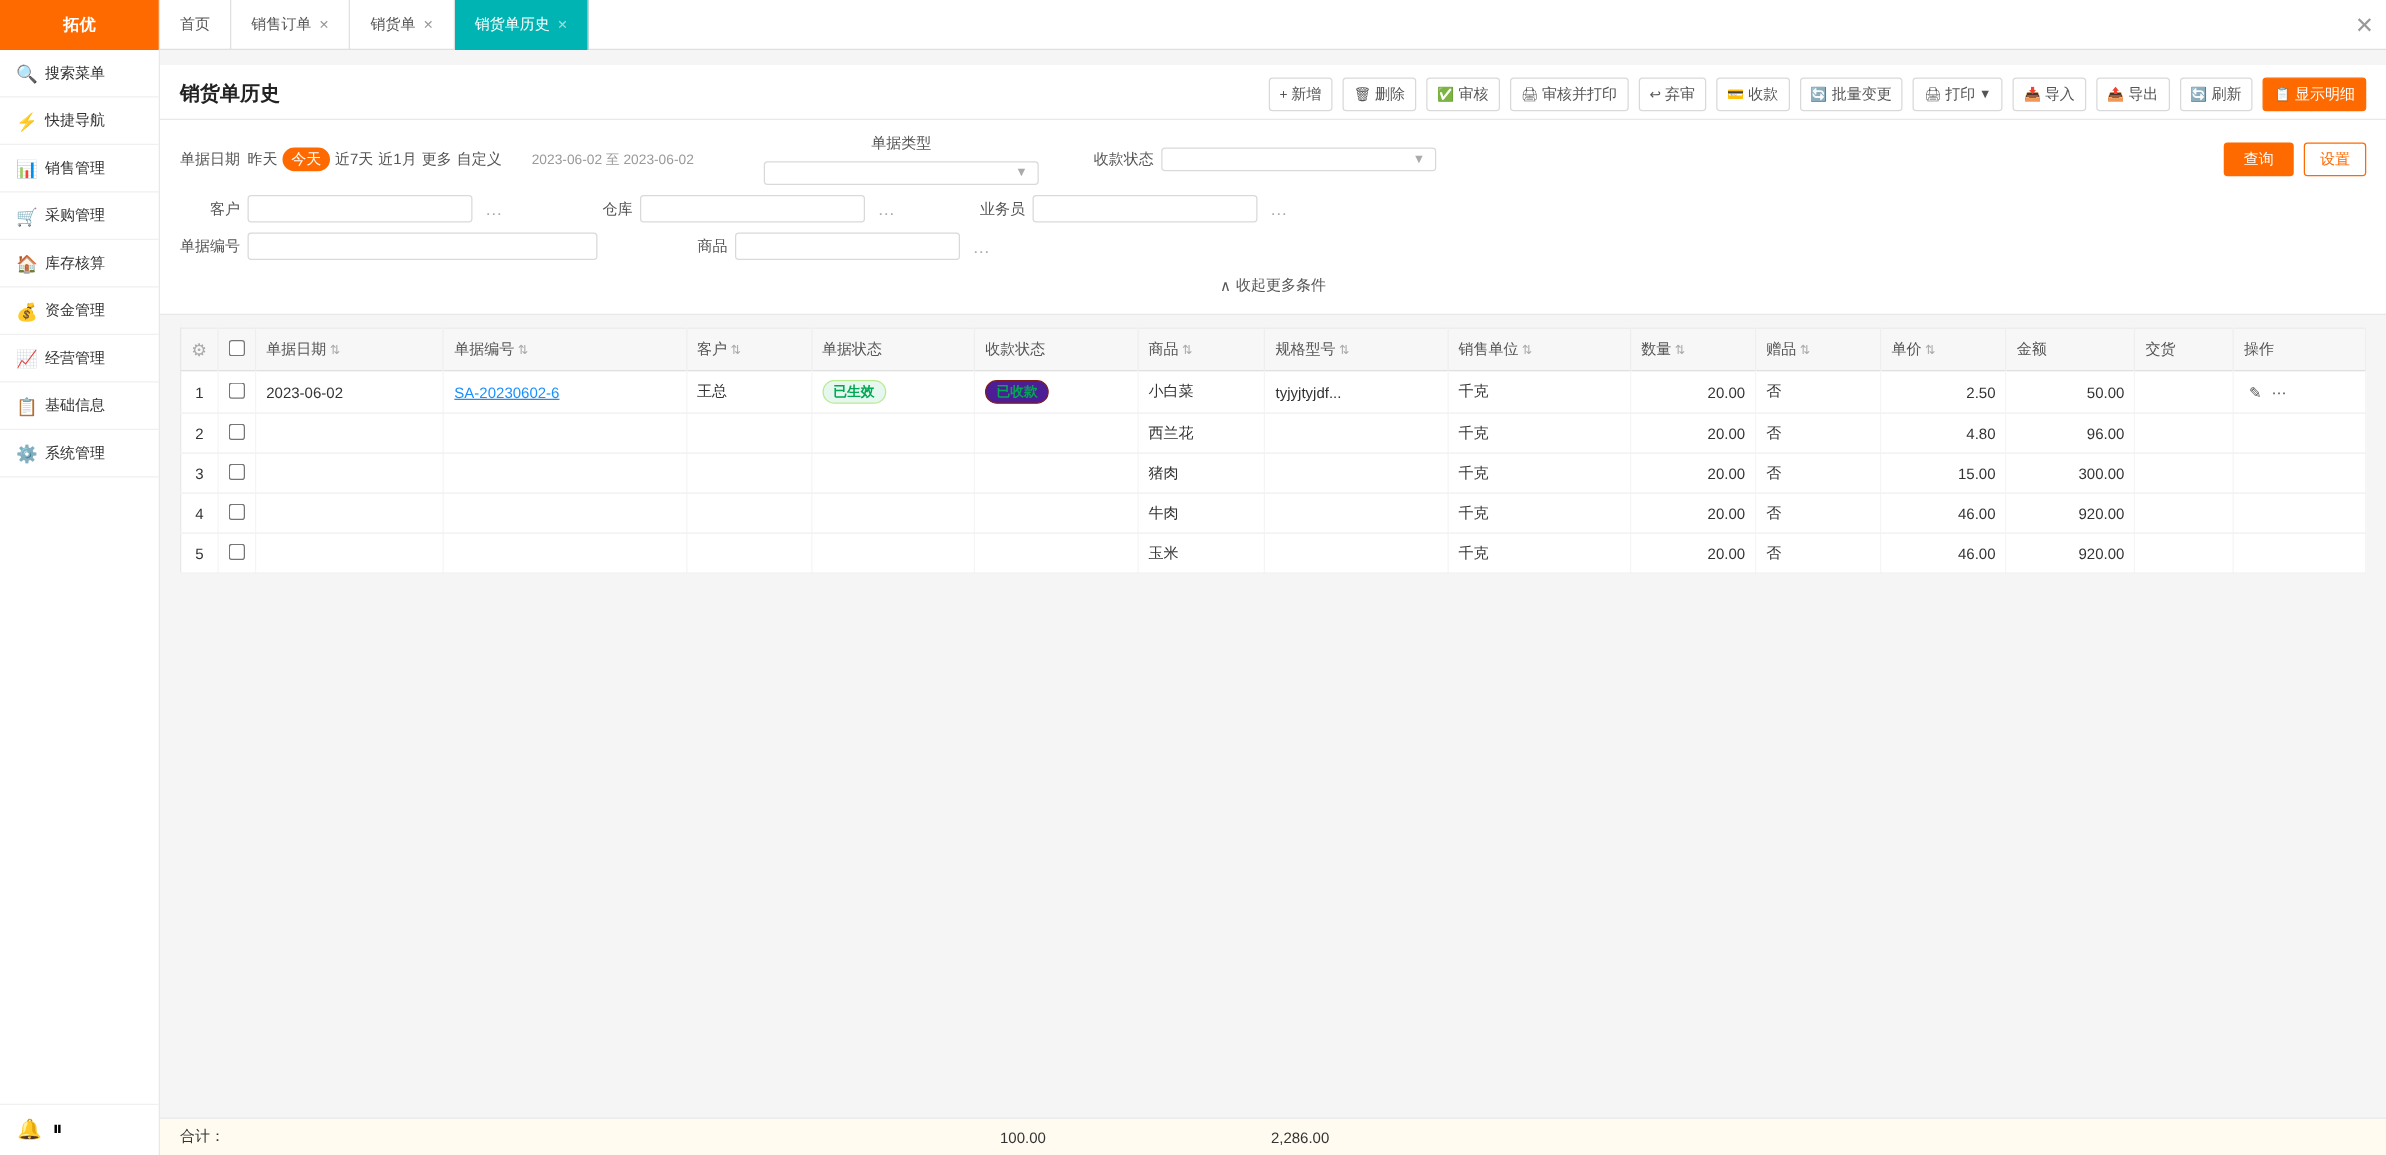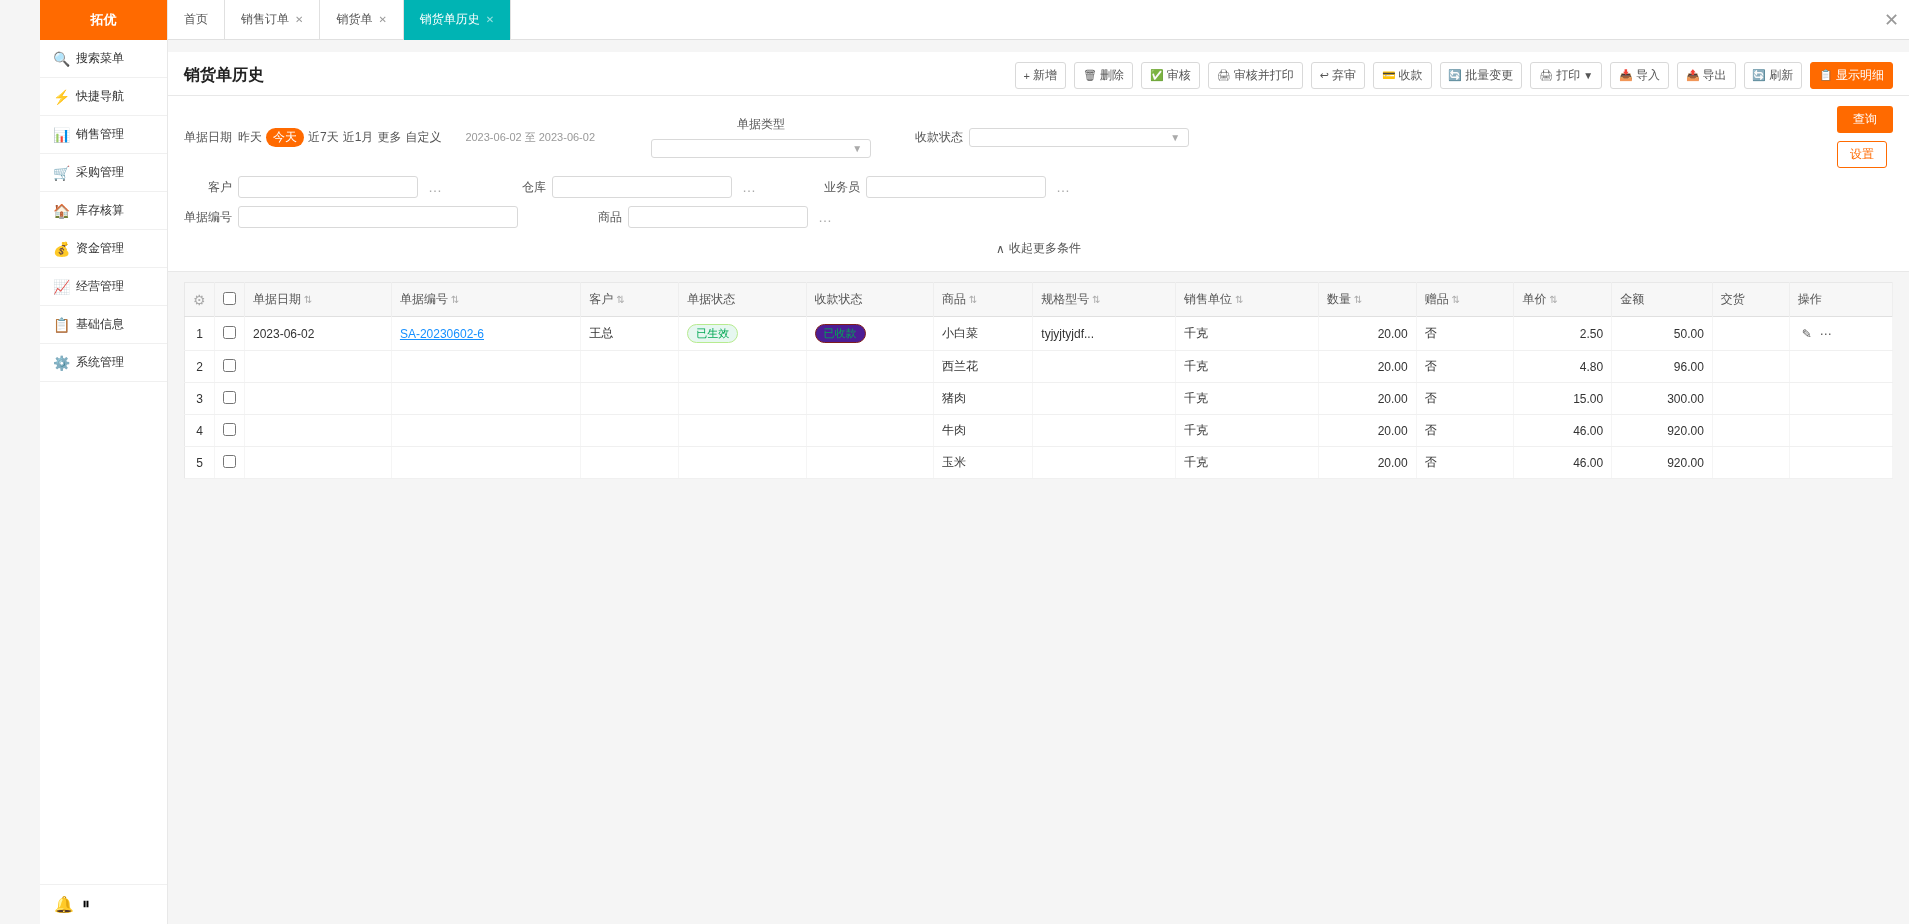--- a/index.html
+++ b/index.html
@@ -7,21 +7,20 @@
 
     
     .sidebar {
       width: 128px;
       background: #fff;
       border-right: 1px solid #e8e8e8;
       display: flex;
       flex-direction: column;
       height: 100%;
       flex-shrink: 0;
-      margin-left: 40px;
     }
     .sidebar-logo {
       height: 40px;
       background: #ff6a00;
       display: flex;
       align-items: center;
       justify-content: center;
       color: #fff;
       font-size: 13px;
       font-weight: bold;
@@ -258,20 +257,21 @@
       border-bottom: 1px solid #f0f0f0;
       border-right: 1px solid #f5f5f5;
       color: #333;
       white-space: nowrap;
     }
     .status-badge {
       display: inline-block;
       padding: 1px 8px;
       border-radius: 10px;
       font-size: 11px;
+      font-weight: bold;
     }
     .status-active { background: #e6f7f0; color: #00a854; border: 1px solid #b7eb8f; }
     .status-paid { background: #4c1d95; color: #00a854; border: 1px solid #7f1d1d; }
     .link-text { color: #1890ff; cursor: pointer; text-decoration: underline; }
     .ops-btn { color: #555; cursor: pointer; font-size: 12px; padding: 2px 4px; }
 
     
     .table-footer {
       background: #fffbf0;
       border-top: 1px solid #e8e8e8;
@@ -331,21 +331,20 @@
       font-size: 14px;
     }
     .checkbox-col { width: 30px; text-align: center; }
     .num-col { width: 30px; text-align: center; color: #999; }
 
     .filter-row-right {
       margin-left: auto;
       display: flex;
       align-items: flex-start;
       gap: 8px;
-      flex-direction: column;
     }
   </style>
 </head>
 <body>
 
 <div class="sidebar">
   <div class="sidebar-logo">拓优</div>
 
   <div class="sidebar-item">
     <span class="sidebar-icon">🔍</span>
@@ -655,16 +654,21 @@
       <td>否</td>
       <td style="text-align:right;">46.00</td>
       <td style="text-align:right;">920.00</td>
       <td></td>
       <td></td>
     </tr>
           </tbody>
       </table>
     </div>
 
+    <div class="table-footer">
+      <span class="footer-label">合计：</span>
+      <span style="margin-left: 600px;">100.00</span>
+      <span style="margin-left: 180px;">2,286.00</span>
+    </div>
 
 
   </div>
 </div>
 
 </body></html>

